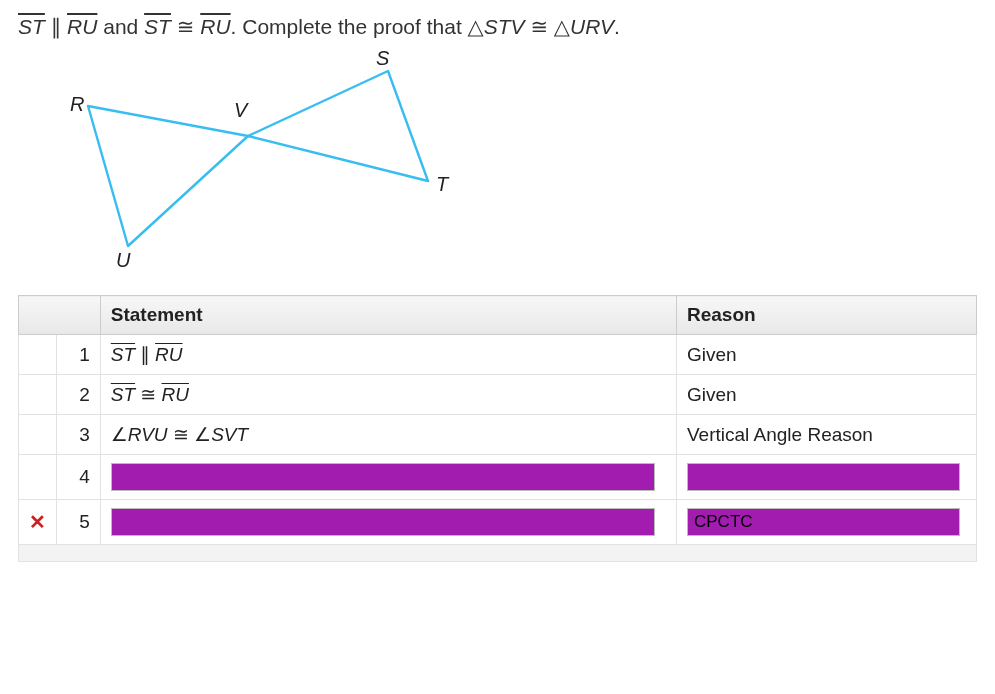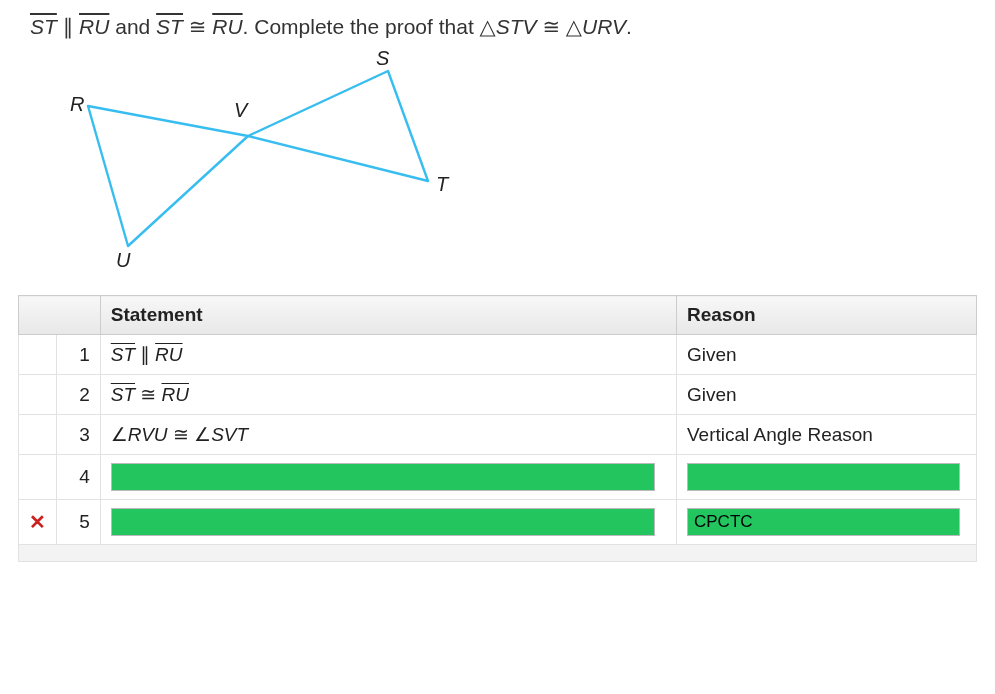--- a/index.html
+++ b/index.html
@@ -9,21 +9,20 @@
     color: #222;
     padding: 12px 18px;
     width: 995px;
     background: #fff;
   }
   .problem-statement {
     font-size: 21px;
     color: #333;
     margin-bottom: 10px;
     line-height: 1.4;
-    margin-left: 12px;
   }
   .overline {
     text-decoration: overline;
     font-style: italic;
   }
   .ital { font-style: italic; }
   .diagram-wrap {
     position: relative;
     width: 460px;
     height: 230px;
@@ -71,21 +70,21 @@
     color: #cc2020;
     font-weight: bold;
     font-size: 20px;
   }
   input.cell-input {
     width: 98%;
     height: 28px;
     border: 1px solid #bbb;
     font-size: 17px;
     padding: 2px 6px;
-    background: #22c55e;
+    background: #a21caf;
   }
   th.numhead { width: 66px; background: linear-gradient(#f7f7f7,#e8e8e8); }
   .reasoncol { width: 300px; margin-left: 44px; }
   .footer-row td { height: 14px; background:#f3f3f3; padding:0; }
 </style>
 </head>
 <body>
 
 <div class="problem-statement">
   <span class="overline">ST</span>

